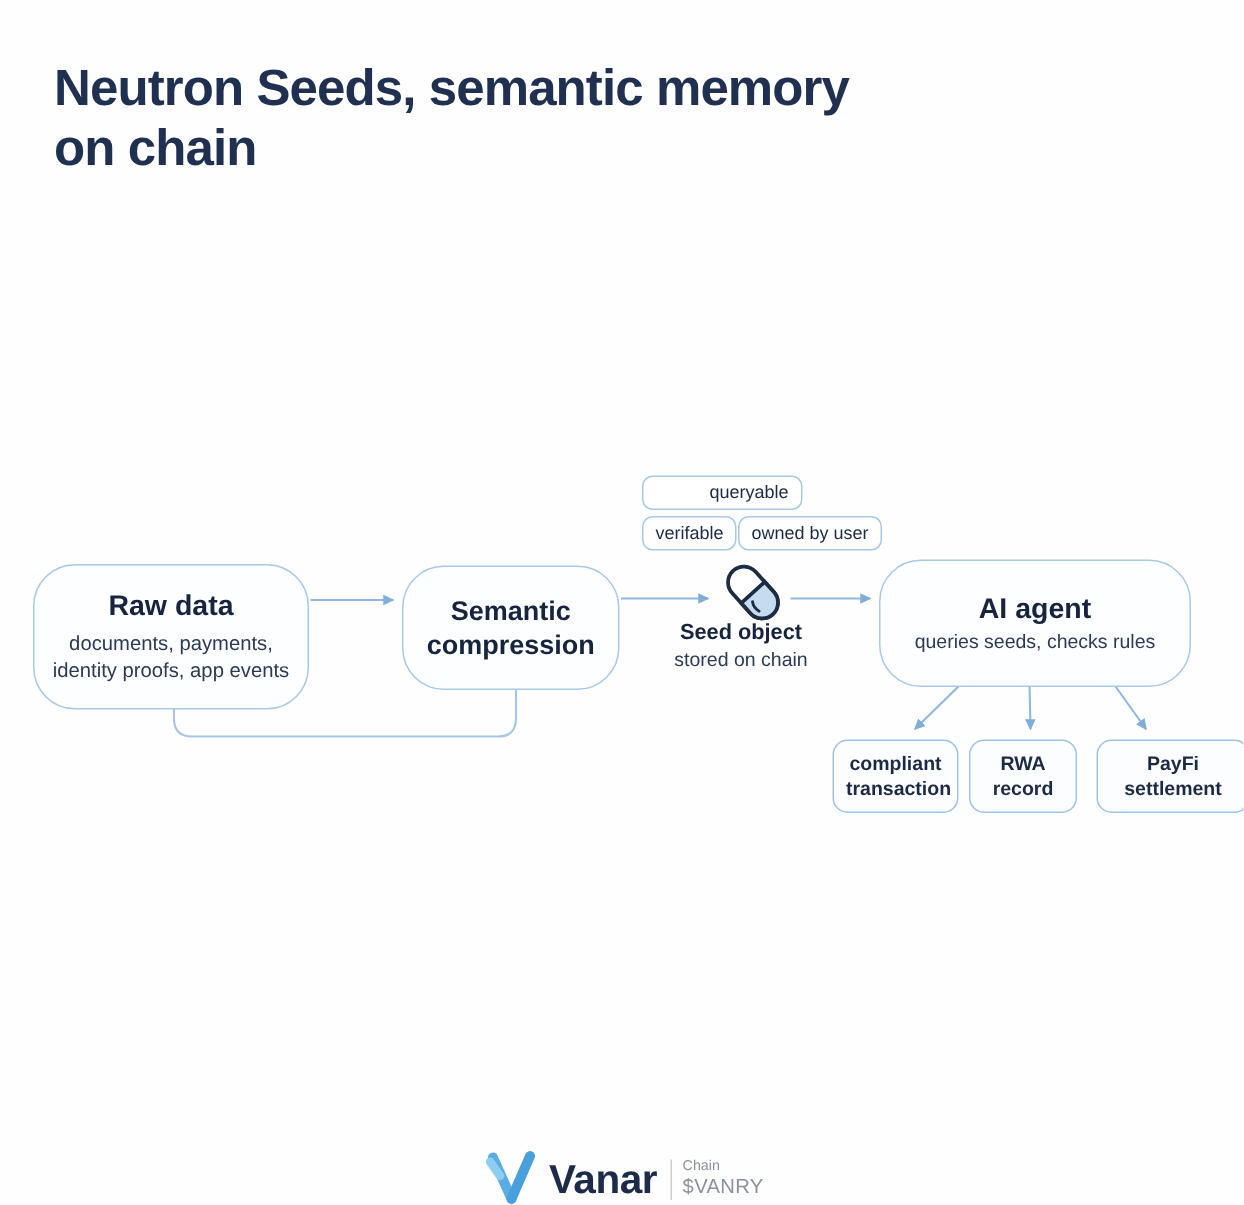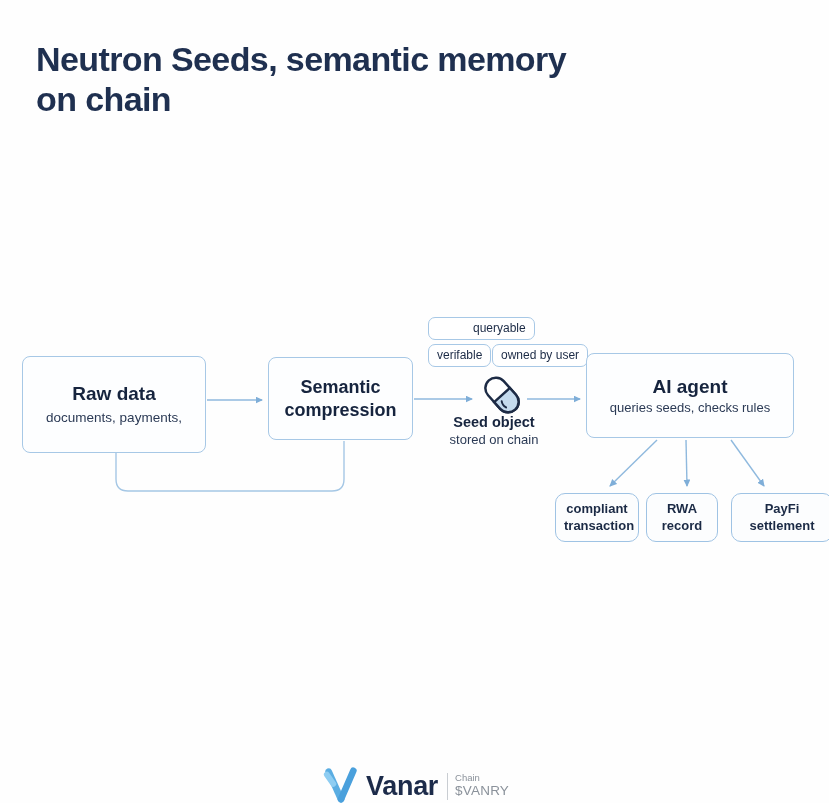--- a/index.html
+++ b/index.html
@@ -9,23 +9,24 @@
     font-family:"Liberation Sans", sans-serif;
     color:#1c2b45;
   }
   .page-title{
     position:absolute;left:36px;top:16px;width:560px;
     font-size:34px;line-height:1.18;font-weight:700;
     letter-spacing:-0.6px;color:#1f3050;
   }
   .node{
     position:absolute;box-sizing:border-box;
-    background:#fdfeff;border:1.5px solid #a7c8e6;border-radius:8px;
+    background:#fdfeff;border:1.5px solid #a7c8e6;border-radius:28px;
     display:flex;flex-direction:column;align-items:center;justify-content:center;
     text-align:center;
+    margin-top:20px;
   }
   .node .node-title{font-weight:700;color:#16243e;}
   .node .node-sub{color:#2b3a55;}
   #raw-data{left:22px;top:356px;width:184px;height:97px;}
   #raw-data .node-title{font-size:19px;margin-bottom:4px;}
   #raw-data .node-sub{font-size:13.5px;line-height:1.32;}
   #semantic{left:268px;top:357px;width:145px;height:83px;}
   #semantic .node-title{font-size:18px;line-height:1.25;width:120px;}
   #ai-agent{left:586px;top:353px;width:208px;height:85px;align-items:center;}
   #ai-agent .node-title{font-size:19px;margin-bottom:2px;}
@@ -91,20 +92,21 @@
   <path d="M116,453 L116,479 Q116,491 128,491 L332,491 Q344,491 344,479 L344,441" stroke="#a5c7e5" stroke-width="1.4" fill="none"></path>
 
   <path d="M657,440 L610,486" stroke="#8fb9de" stroke-width="1.4" fill="none" marker-end="url(#arw)"></path>
   <path d="M686,440 L687,486" stroke="#8fb9de" stroke-width="1.4" fill="none" marker-end="url(#arw)"></path>
   <path d="M731,440 L764,486" stroke="#8fb9de" stroke-width="1.4" fill="none" marker-end="url(#arw)"></path>
 </svg>
 
 <div class="node" id="raw-data">
   <div class="node-title">Raw data</div>
   <div class="node-sub">documents, payments,</div>
+  <div class="node-sub">identity proofs, app events</div>
 </div>
 
 <div class="node" id="semantic">
   <div class="node-title">Semantic compression</div>
 </div>
 
 <div class="tag" id="tag-queryable">queryable</div>
 <div class="tag" id="tag-verifable">verifable</div>
 <div class="tag" id="tag-owned">owned by user</div>
 

